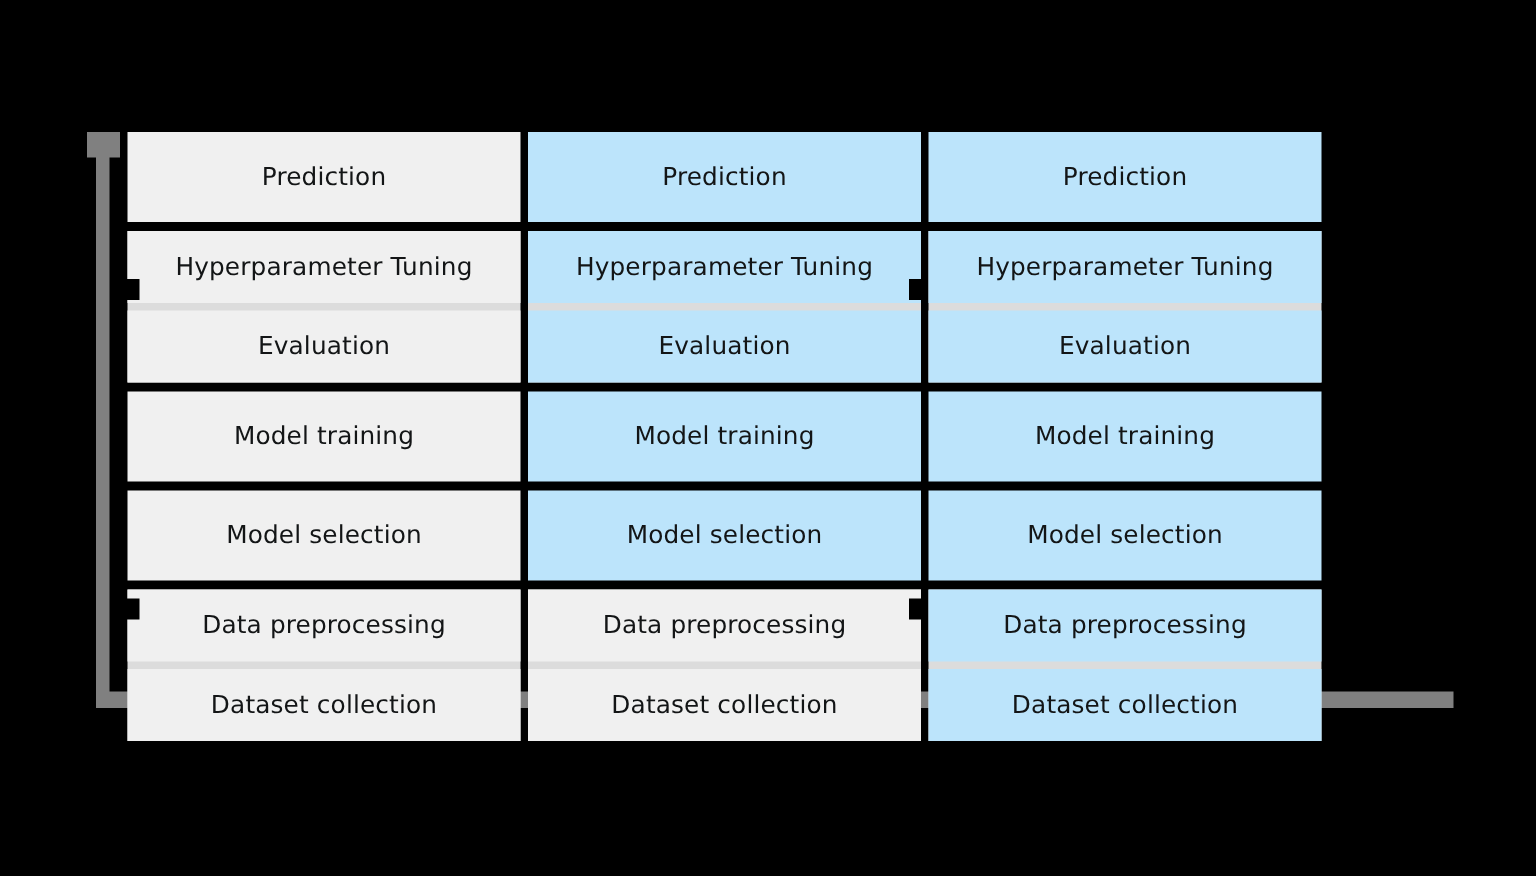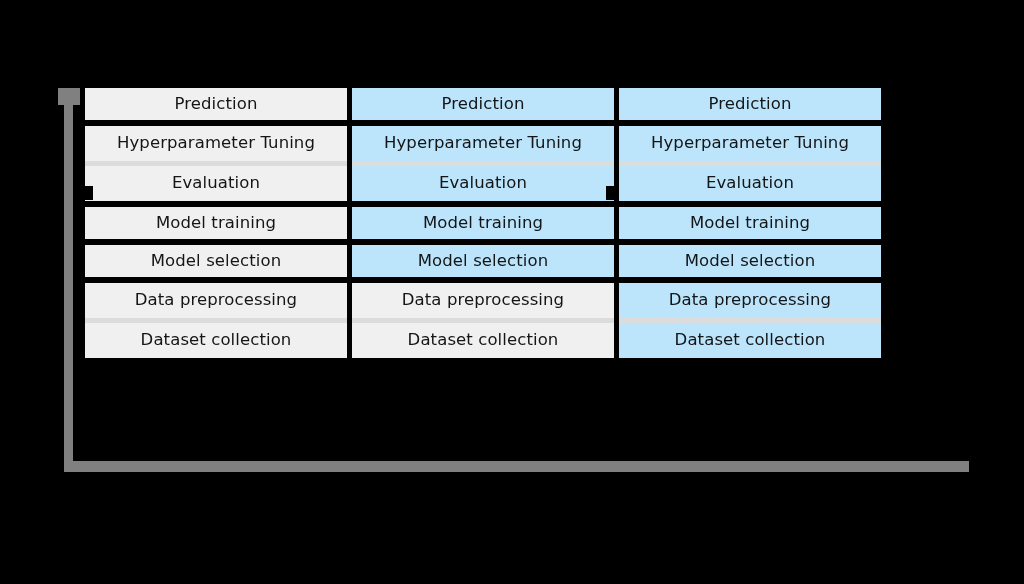--- a/index.html
+++ b/index.html
@@ -58,25 +58,25 @@
     background: #f0f0f0;
     display: flex;
     flex-direction: column;
     justify-content: center;
     align-items: center;
     box-sizing: border-box;
   }
   .cell.blue { background: #bce4fb; }
 
   .cell.single {
-    height: 32px;
+    height: 60px;
     align-items: center;
   }
   .cell.merged {
-    height: 75px;
+    height: 101px;
     justify-content: space-between;
     gap: 5px;
   }
 
   .sub {
     flex: 1 1 0;
     width: 100%;
     display: flex;
     align-items: center;
     justify-content: center;

